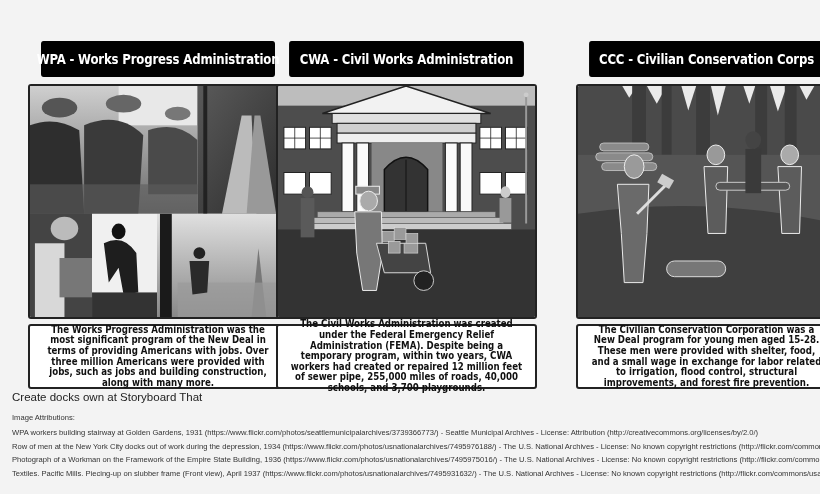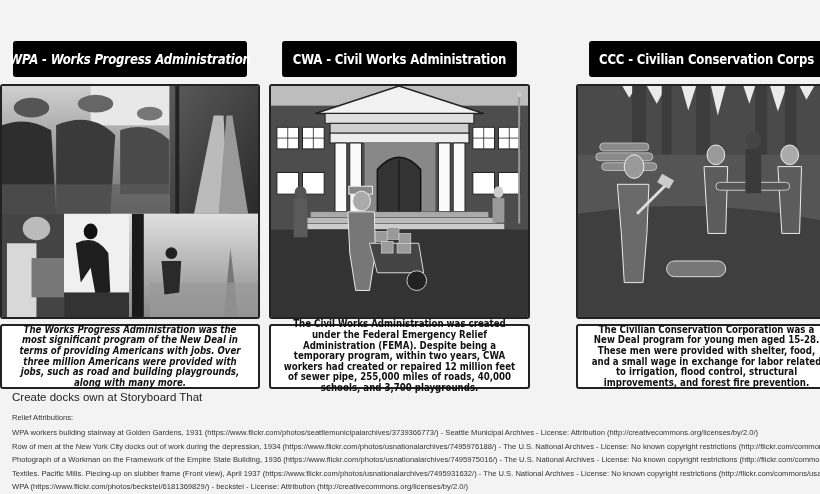--- a/index.html
+++ b/index.html
@@ -1,21 +1,21 @@
 <!DOCTYPE html>
 <html><head>
 <meta charset="utf-8">
 <style>
   * { box-sizing: border-box; margin: 0; padding: 0; }
   html, body { width: 820px; height: 494px; background: #f3f3f3; overflow: hidden; }
   body { position: relative; font-family: "Liberation Sans", sans-serif; }
 
   .panel { position: absolute; top: 41px; }
-  .p1 { left: 0; width: 260px; font-style: italic; }
-  .p2 { left: 269px; width: 261px; }
+  .p1 { left: 28px; width: 260px; }
+  .p2 { left: 276px; width: 261px; }
   .p3 { left: 543px; width: 261px; margin-left: 33px; }
 
   .title-bar {
     height: 36px; background: #000; border-radius: 3px;
     color: #fff; display: flex; align-items: center; justify-content: center;
     font-family: "DejaVu Sans Condensed", "DejaVu Sans", sans-serif;
     font-weight: bold; font-size: 14.5px; letter-spacing: -0.2px;
     transform: scaleX(0.9);
   }
   .title-bar span { white-space: nowrap; }
@@ -94,21 +94,21 @@
       <rect x="63" y="210" width="66" height="25" fill="#333"></rect>
       <rect x="129" y="130" width="131" height="105" fill="url(#g3)"></rect>
       <rect x="132" y="130" width="12" height="105" fill="#1a1a1a"></rect>
       <polygon points="225,235 232,165 240,235" fill="#777"></polygon>
       <rect x="150" y="200" width="110" height="35" fill="#9a9a9a" opacity="0.7"></rect>
       <ellipse cx="172" cy="170" rx="6" ry="6" fill="#222"></ellipse>
       <path d="M162 178 L182 178 L180 210 L165 212 Z" fill="#2a2a2a"></path>
     </svg>
   </div>
   <div class="caption">
-    <span>The Works Progress Administration was the most significant program of the New Deal in terms of providing Americans with jobs. Over three million Americans were provided with jobs, such as road and building playgrounds, along with many more.</span>
+    <span>The Works Progress Administration was the most significant program of the New Deal in terms of providing Americans with jobs. Over three million Americans were provided with jobs, such as jobs and building construction, along with many more.</span>
   </div>
 </div>
 
 <div class="panel p2">
   <div class="title-bar">
     <span>CWA - Civil Works Administration</span>
   </div>
   <div class="scene">
     <svg viewBox="0 0 261 235" preserveAspectRatio="none">
       <rect x="0" y="0" width="261" height="235" fill="#bdbdbd"></rect>
@@ -230,20 +230,19 @@
       <ellipse cx="178" cy="55" rx="8" ry="9" fill="#444"></ellipse>
       <rect x="170" y="64" width="16" height="45" fill="#3a3a3a"></rect>
     </svg>
   </div>
   <div class="caption">
     <span>The Civilian Conservation Corporation was a New Deal program for young men aged 15-28.  These men were provided with shelter, food, and a small wage in exchange for labor related to irrigation, flood control, structural improvements, and forest fire prevention.</span>
   </div>
 </div>
 
 <div class="create-own">Create docks own at Storyboard That</div>
-<div class="attr-heading">Relief Attributions:</div>
+<div class="attr-heading">Image Attributions:</div>
 <div class="attr-list">
   <div class="attr-line">WPA workers building stairway at Golden Gardens, 1931 (https://www.flickr.com/photos/seattlemunicipalarchives/3739366773/) - Seattle Municipal Archives - License: Attribution (http://creativecommons.org/licenses/by/2.0/)</div>
   <div class="attr-line">Row of men at the New York City docks out of work during the depression, 1934 (https://www.flickr.com/photos/usnationalarchives/7495976188/) - The U.S. National Archives - License: No known copyright restrictions (http://flickr.com/commons/usage</div>
   <div class="attr-line">Photograph of a Workman on the Framework of the Empire State Building, 1936 (https://www.flickr.com/photos/usnationalarchives/7495975016/) - The U.S. National Archives - License: No known copyright restrictions (http://flickr.com/commons/usage</div>
   <div class="attr-line">Textiles. Pacific Mills. Piecing-up on slubber frame (Front view), April 1937 (https://www.flickr.com/photos/usnationalarchives/7495931632/) - The U.S. National Archives - License: No known copyright restrictions (http://flickr.com/commons/usage/)</div>
-  <div class="attr-line">WPA (https://www.flickr.com/photos/beckstei/6181369829/) - beckstei - License: Attribution (http://creativecommons.org/licenses/by/2.0/)</div>
 </div>
 
 </body></html>

